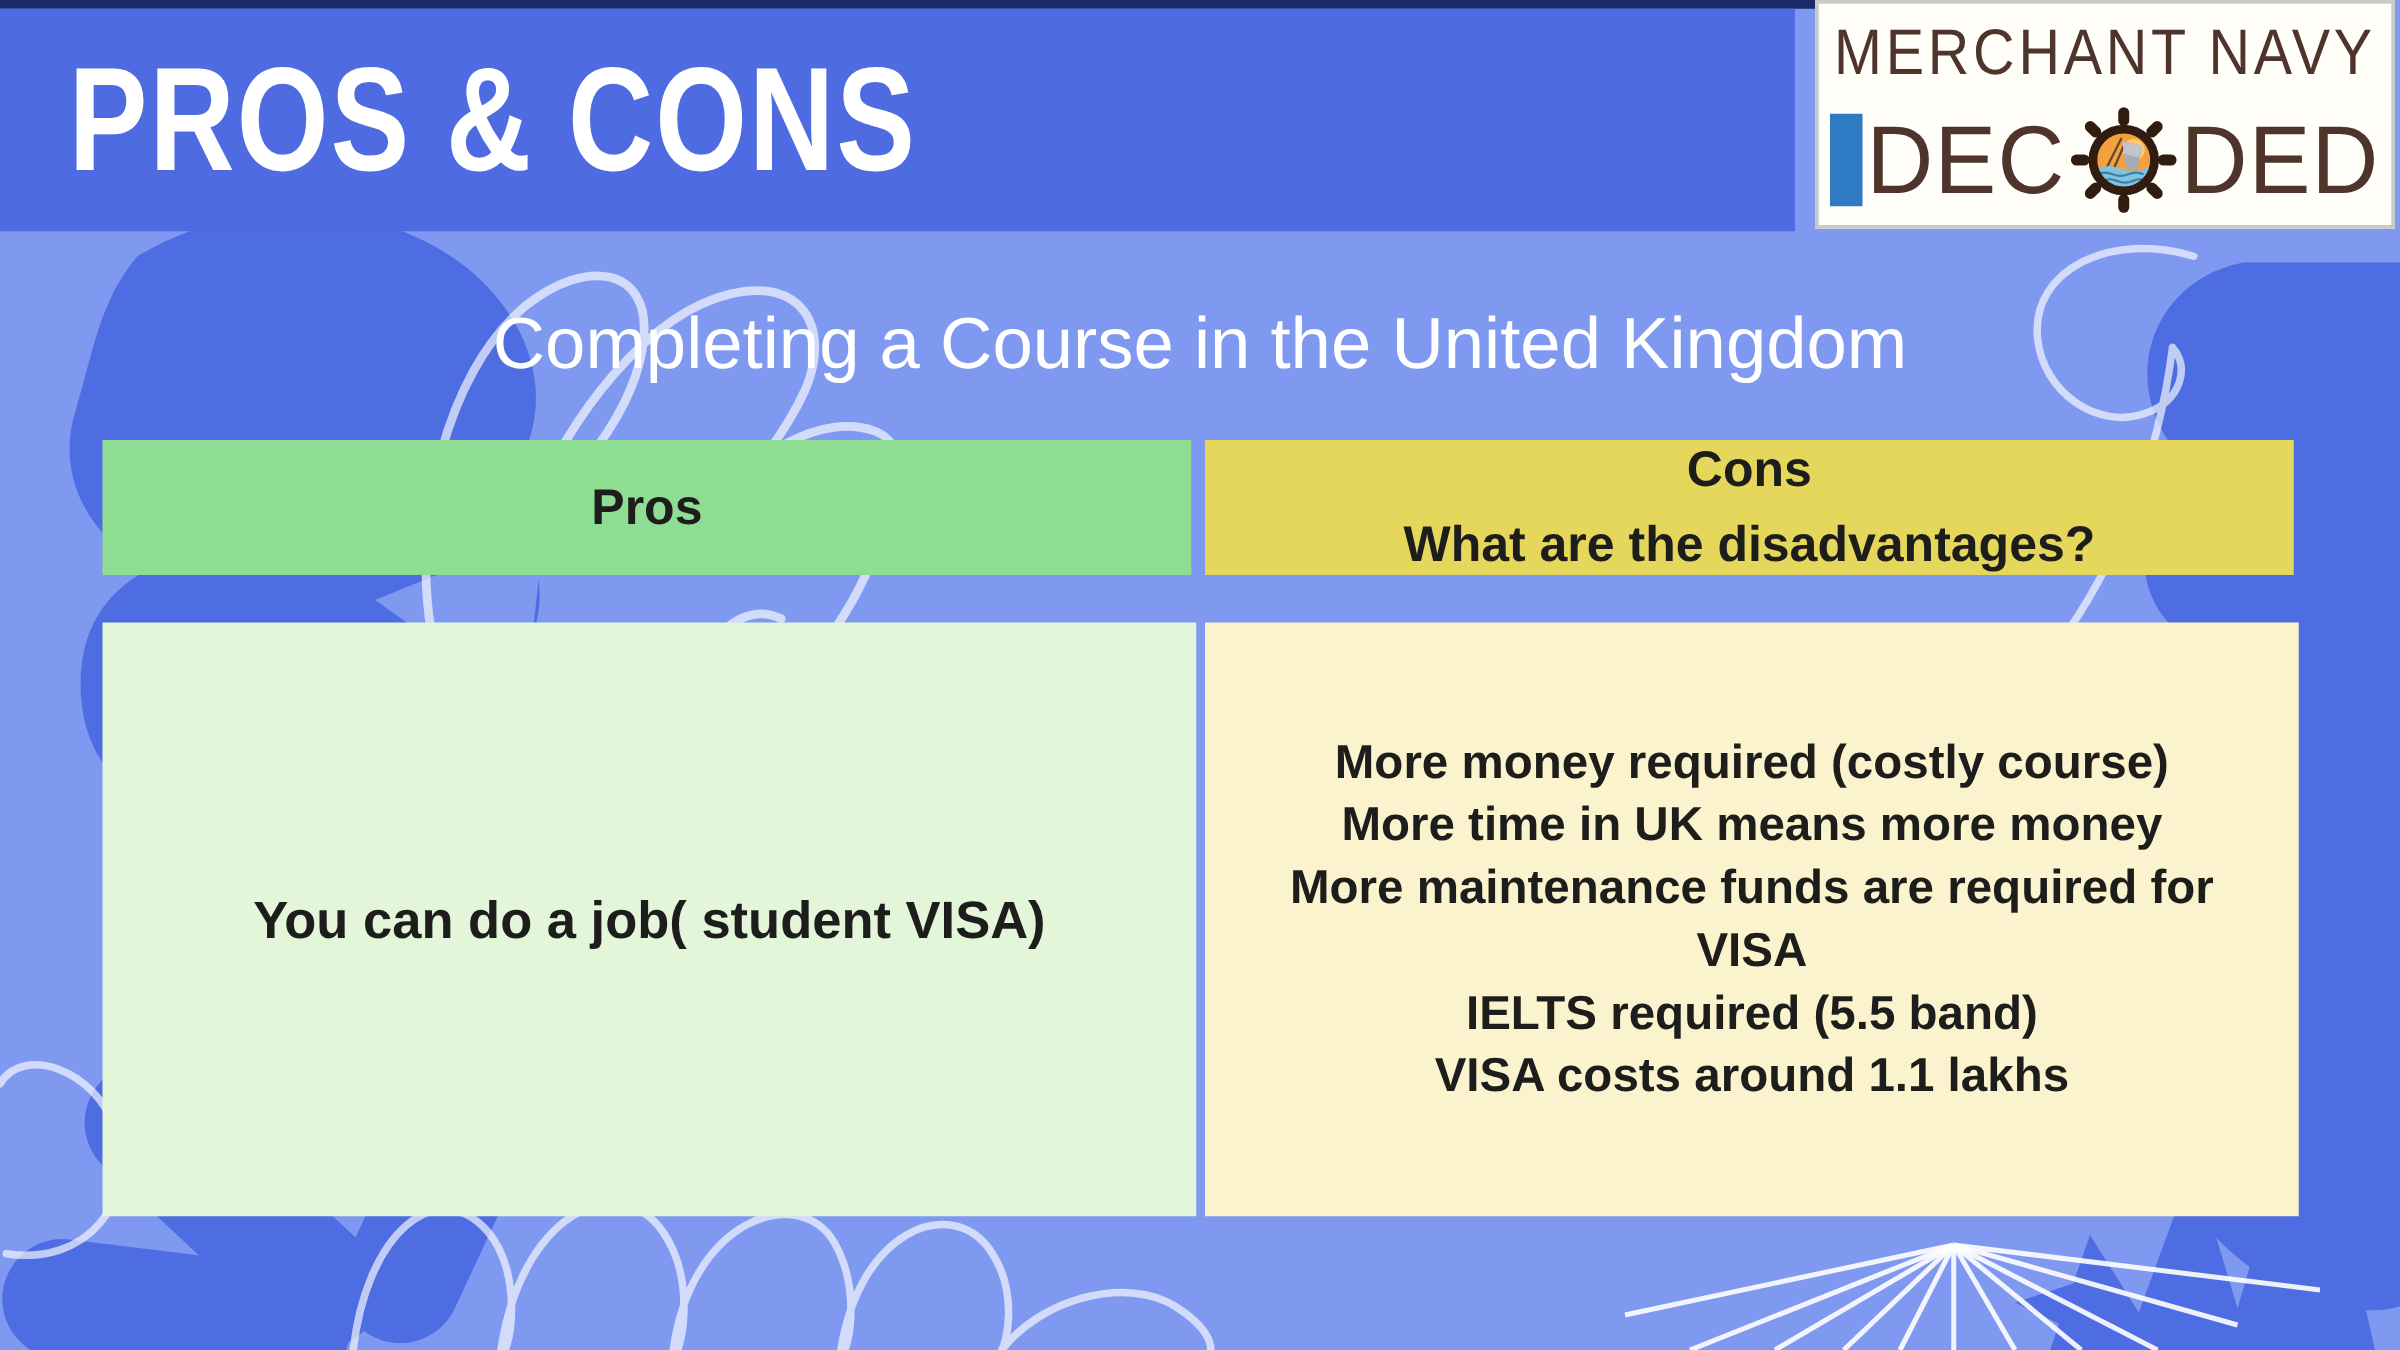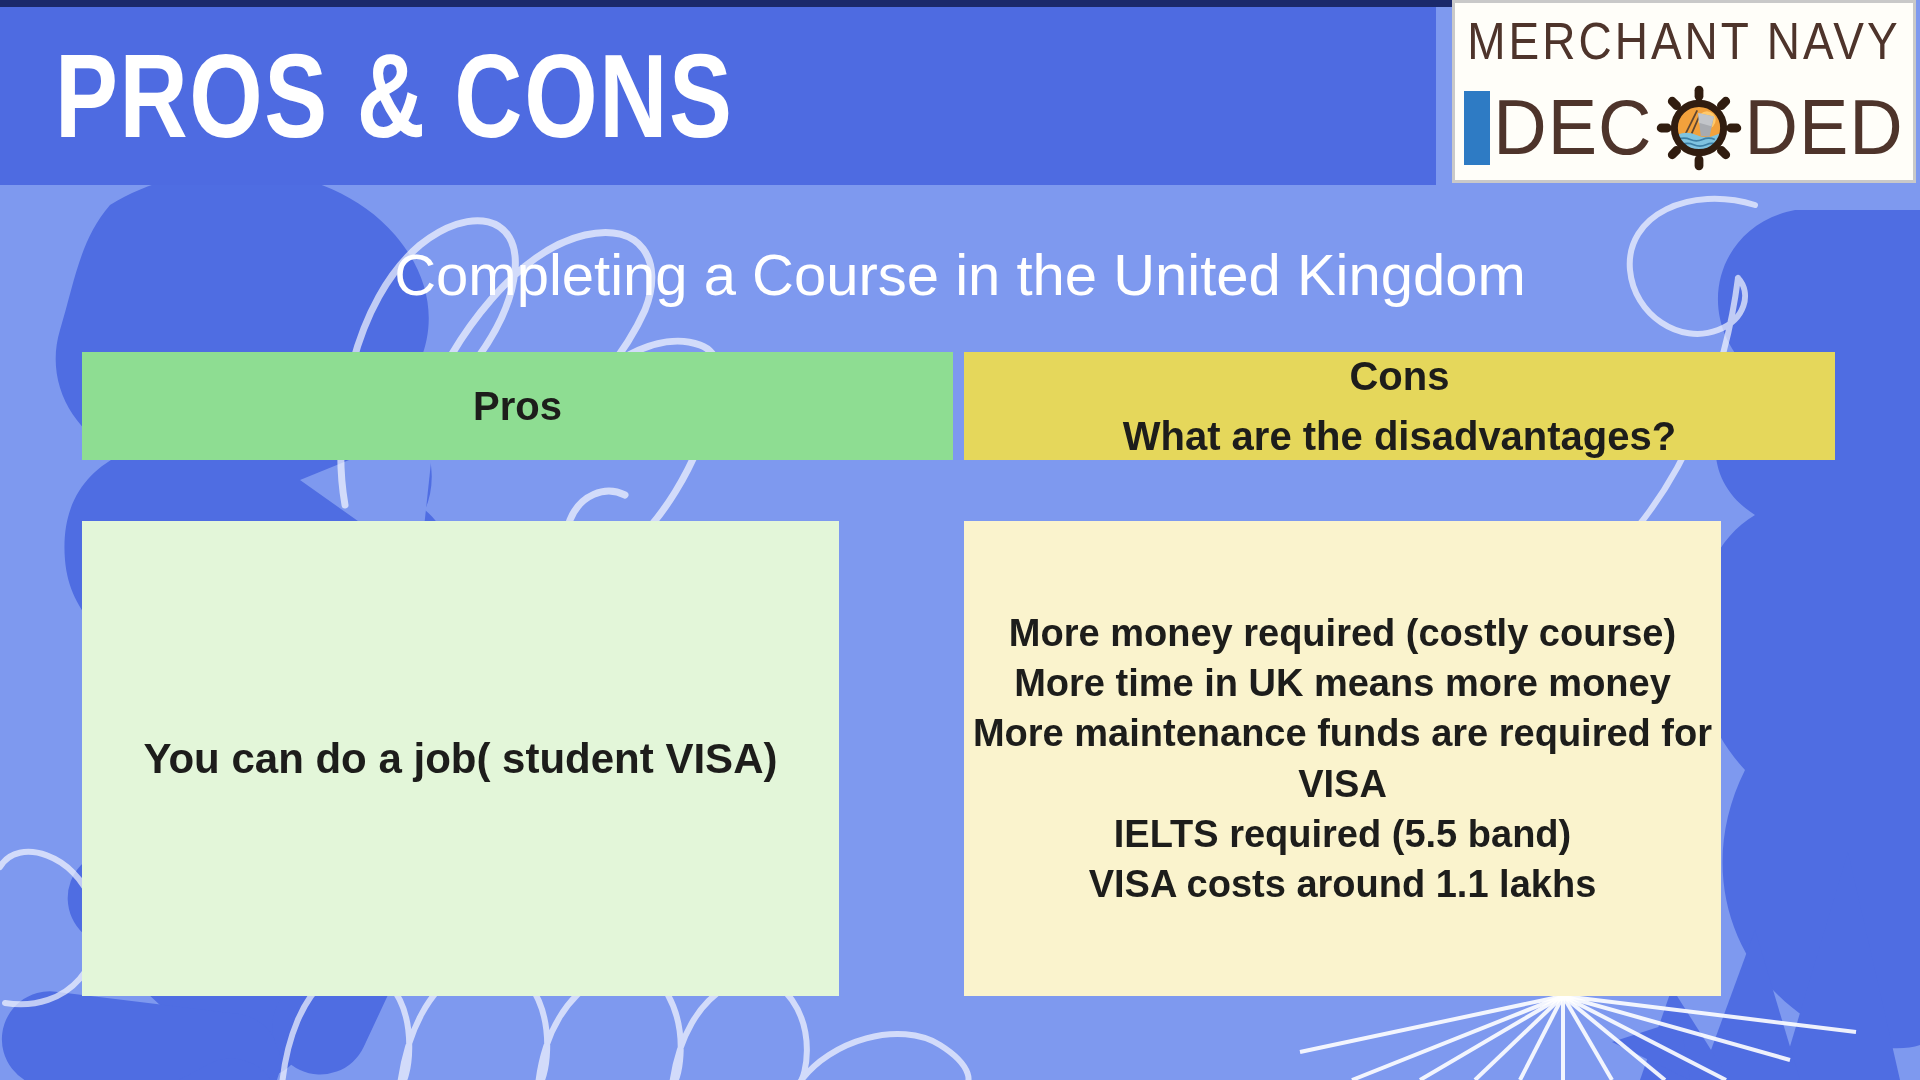--- a/index.html
+++ b/index.html
@@ -34,21 +34,21 @@
     transform:scaleY(1.04);white-space:nowrap;line-height:1;
   }
   .wheel{width:88px;height:88px;margin:0 2px;}
   .subtitle{
     position:absolute;left:0;top:228px;width:1920px;height:92px;z-index:1;
     display:flex;align-items:center;justify-content:center;
     color:#ffffff;font-size:58px;font-weight:400;letter-spacing:0;
   }
   .card{position:absolute;z-index:1;display:flex;align-items:center;justify-content:center;box-sizing:border-box;}
   .card-header{width:871px;height:108px;top:352px;align-items:center;}
-  .card-body{width:757px;height:475px;top:521px;}
+  .card-body{width:875px;height:475px;top:498px;}
   .pros-header{left:82px;background:var(--pros_header,#8edd92);}
   .cons-header{left:964px;background:var(--cons_header,#e5d75b);}
   .pros-body{left:82px;background:var(--pros_body,#e3f6d9);}
   .cons-body{left:964px;background:var(--cons_body,#faf3cd);}
   .hdr-text{
     text-align:center;color:var(--text_dark,#1d1d1b);font-size:40px;font-weight:700;line-height:1.5;
   }
   .body-text{
     text-align:center;color:var(--text_dark,#1d1d1b);font-weight:700;white-space:pre-line;
   }

